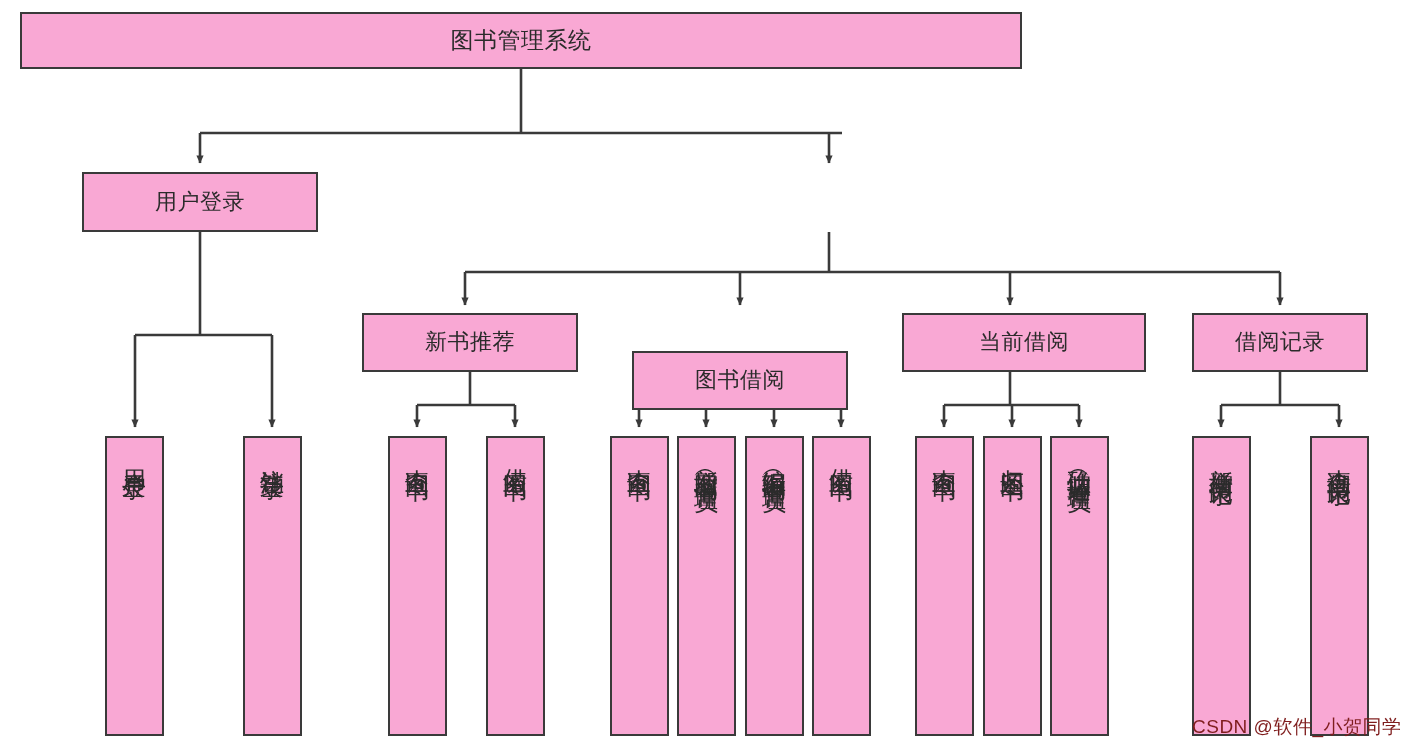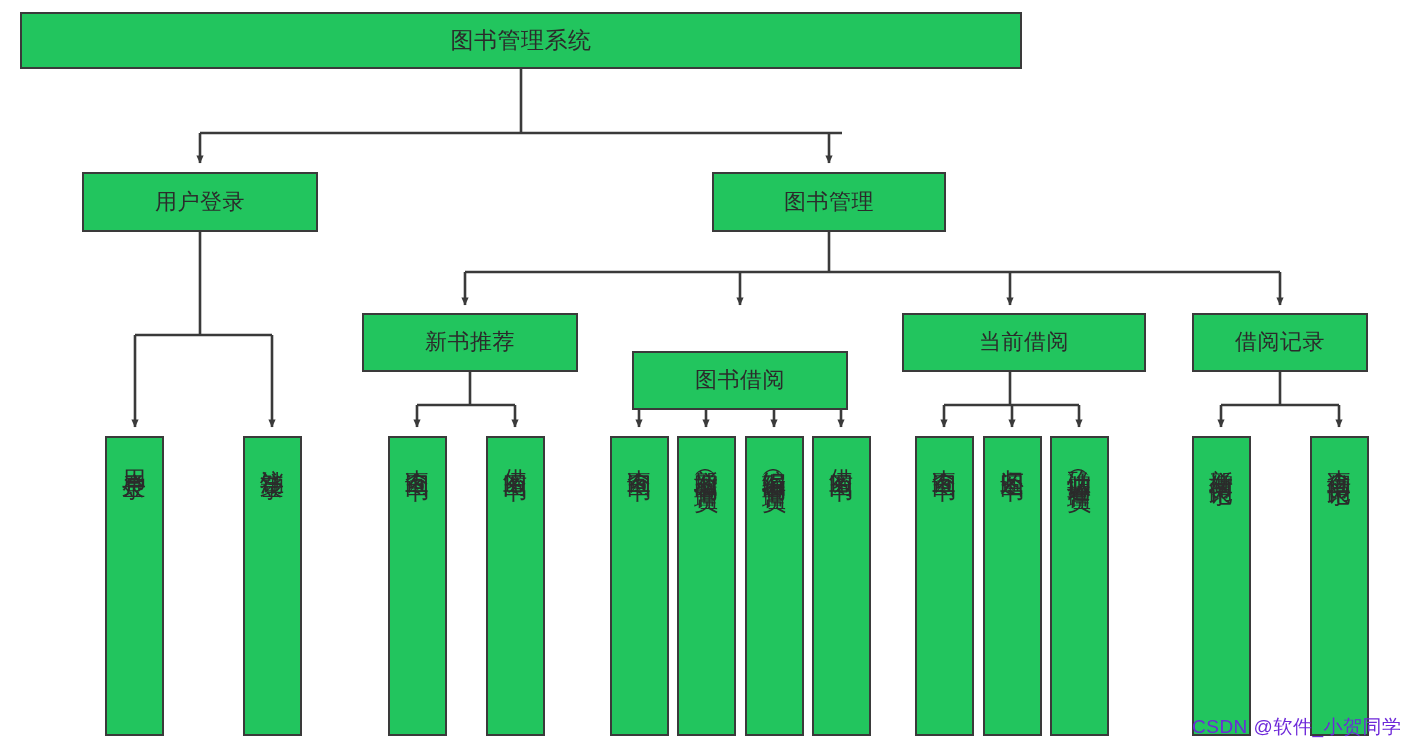--- a/index.html
+++ b/index.html
@@ -23,21 +23,21 @@
     left: 0;
     top: 0;
     width: 1405px;
     height: 747px;
     pointer-events: none;
   }
   .node {
     position: absolute;
     box-sizing: border-box;
     border: 2.5px solid #3a3a3a;
-    background: #22c55e;
+    background: #f9a8d4;
     display: flex;
     align-items: center;
     justify-content: center;
     color: #222222;
   }
   .node-label {
     display: block;
     text-align: center;
     line-height: 1.28;
     color: #2b2b2b;
@@ -65,21 +65,21 @@
     letter-spacing: 3px;
     text-align: left;
     color: #2b2b2b;
     white-space: nowrap;
   }
   #watermark {
     position: absolute;
     left: 1192px;
     top: 714px;
     font-size: 19px;
-    color: #6d28d9;
+    color: #7f1d1d;
     white-space: nowrap;
     letter-spacing: 0.5px;
   }
 </style>
 </head>
 <body>
 
 <div id="diagram-root">
 
   <svg id="edge-layer" viewBox="0 0 1405 747" width="1405" height="747">
@@ -133,23 +133,20 @@
   </svg>
 
   <div class="node root" style="left:20px; top:12px; width:1002px; height:57px;">
     <span class="node-label h-label">图书管理系统</span>
   </div>
 
   <div class="node" style="left:82px; top:172px; width:236px; height:60px;">
     <span class="node-label h-label">用户登录</span>
   </div>
 
-  <div class="node" style="left:712px; top:172px; width:234px; height:60px;">
-    <span class="node-label h-label">图书管理</span>
-  </div>
 
   <div class="node" style="left:362px; top:313px; width:216px; height:59px;">
     <span class="node-label h-label">新书推荐</span>
   </div>
 
   <div class="node" style="left:632px; top:313px; width:216px; height:59px;margin-top:38px;">
     <span class="node-label h-label">图书借阅</span>
   </div>
 
   <div class="node" style="left:902px; top:313px; width:244px; height:59px;">

